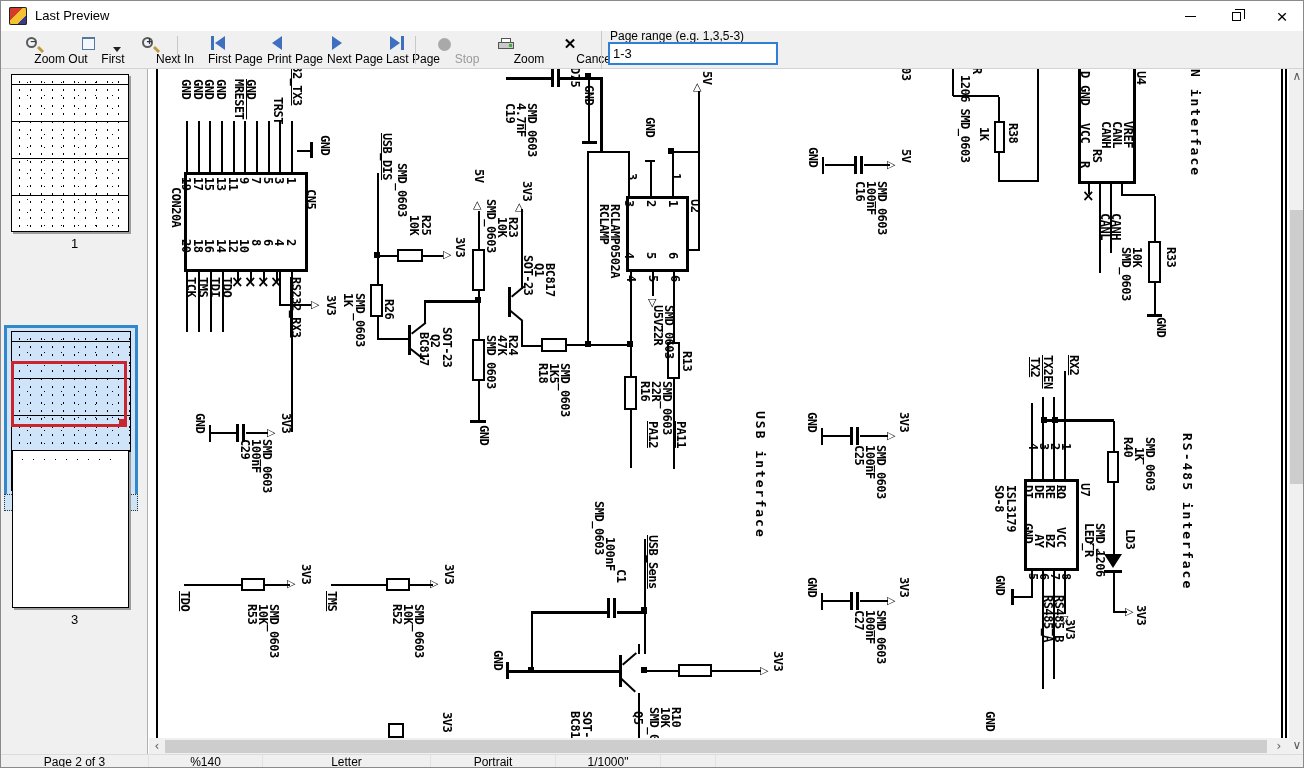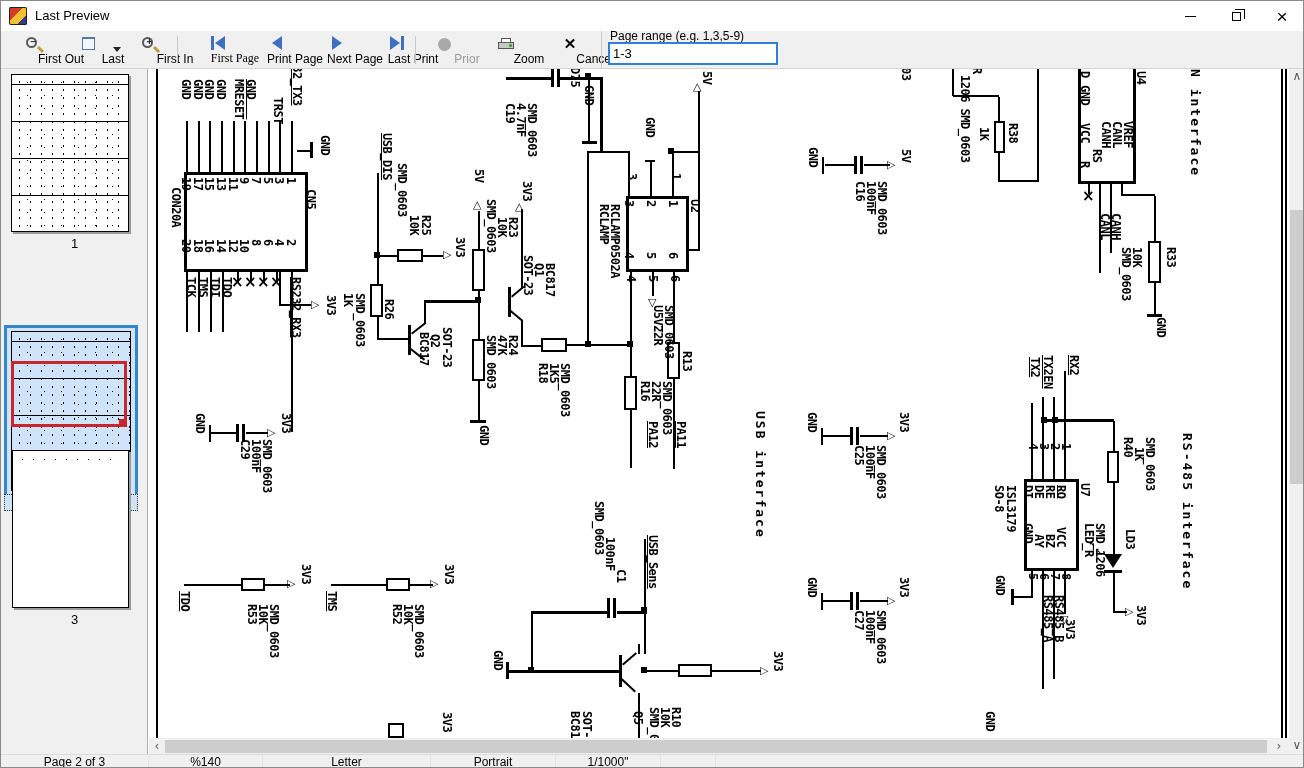--- a/index.html
+++ b/index.html
@@ -96,78 +96,78 @@
 </div>
 
 <div id="toolbar">
   <div id="tb-buttons">
       <div class="tb-btn" style="left: 4px; width: 56px;">
         <span class="tbicon">
           <span class="mag">
             <span class="sign">−</span>
           </span>
         </span>
-        <span class="lbl">First Out</span>
+        <span class="lbl">Zoom Out</span>
       </div>
       <div class="tb-btn" style="left: 64px; width: 48px;">
         <span class="tbicon">
           <span class="ic-doc"></span>
         </span>
-        <span class="lbl">Last</span>
+        <span class="lbl">First</span>
       </div>
       <div class="tb-btn" style="left: 122px; width: 52px;">
         <span class="tbicon">
           <span class="mag">
             <span class="sign">+</span>
           </span>
         </span>
-        <span class="lbl">First In</span>
-      </div>
-      <div class="tb-btn" style="left: 180px; width: 54px; font-family: Liberation Serif, serif;">
+        <span class="lbl">Next In</span>
+      </div>
+      <div class="tb-btn" style="left: 180px; width: 54px;">
         <span class="tbicon"><span class="nav"><span class="bar-v" style="left:3px;"></span><span class="tri l" style="left:7px;"></span></span></span>
         <span class="lbl">First Page</span>
       </div>
       <div class="tb-btn" style="left: 238px; width: 56px;">
         <span class="tbicon"><span class="nav"><span class="tri l" style="left:5px;"></span></span></span>
         <span class="lbl">Print Page</span>
       </div>
       <div class="tb-btn" style="left: 298px; width: 56px;">
         <span class="tbicon"><span class="nav"><span class="tri r" style="left:5px;"></span></span></span>
         <span class="lbl">Next Page</span>
       </div>
       <div class="tb-btn" style="left: 358px; width: 54px;">
         <span class="tbicon"><span class="nav"><span class="tri r" style="left:4px;"></span><span class="bar-v" style="left:15px;"></span></span></span>
-        <span class="lbl">Last Print</span>
+        <span class="lbl">Last Page</span>
       </div>
       <div class="tb-btn disabled" style="left: 420px; width: 46px;">
         <span class="tbicon">
           <span class="ic-stop"></span>
         </span>
-        <span class="lbl">Prior</span>
+        <span class="lbl">Stop</span>
       </div>
       <div class="tb-btn" style="left: 482px; width: 46px;">
         <span class="tbicon">
           <span class="ic-print">
             <span class="pr-paper"></span>
             <span class="pr-body"></span>
             <span class="pr-dot"></span>
           </span>
         </span>
         <span class="lbl">Zoom</span>
       </div>
       <div class="tb-btn" style="left: 544px; width: 50px;">
         <span class="tbicon"><span class="ic-x">✕</span></span>
         <span class="lbl">Cancel</span>
       </div>
       <div class="tb-sep" style="left: 176px;"></div>
       <div class="tb-sep" style="left: 414px;"></div>
       <div class="dd-arrow" style="left: 112px;"></div>
     </div>
   <div id="pr-group">
-    <div id="pr-label">Page range (e.g. 1,3,5-9)</div>
+    <div id="pr-label">Page range (e.g. 1,3,5-3)</div>
     <input id="pr-input" value="1-3" style="">
   </div>
 </div>
 
 <div id="sidebar">
   <div class="thumb-page speck" style="left:10px;top:5px;width:118px;height:158px;"></div>
   <div class="thumb-num" style="top:167px;">1</div>
 
   <div id="thumb2-wrap">
     <div id="thumb2-page" class="speck"></div>

